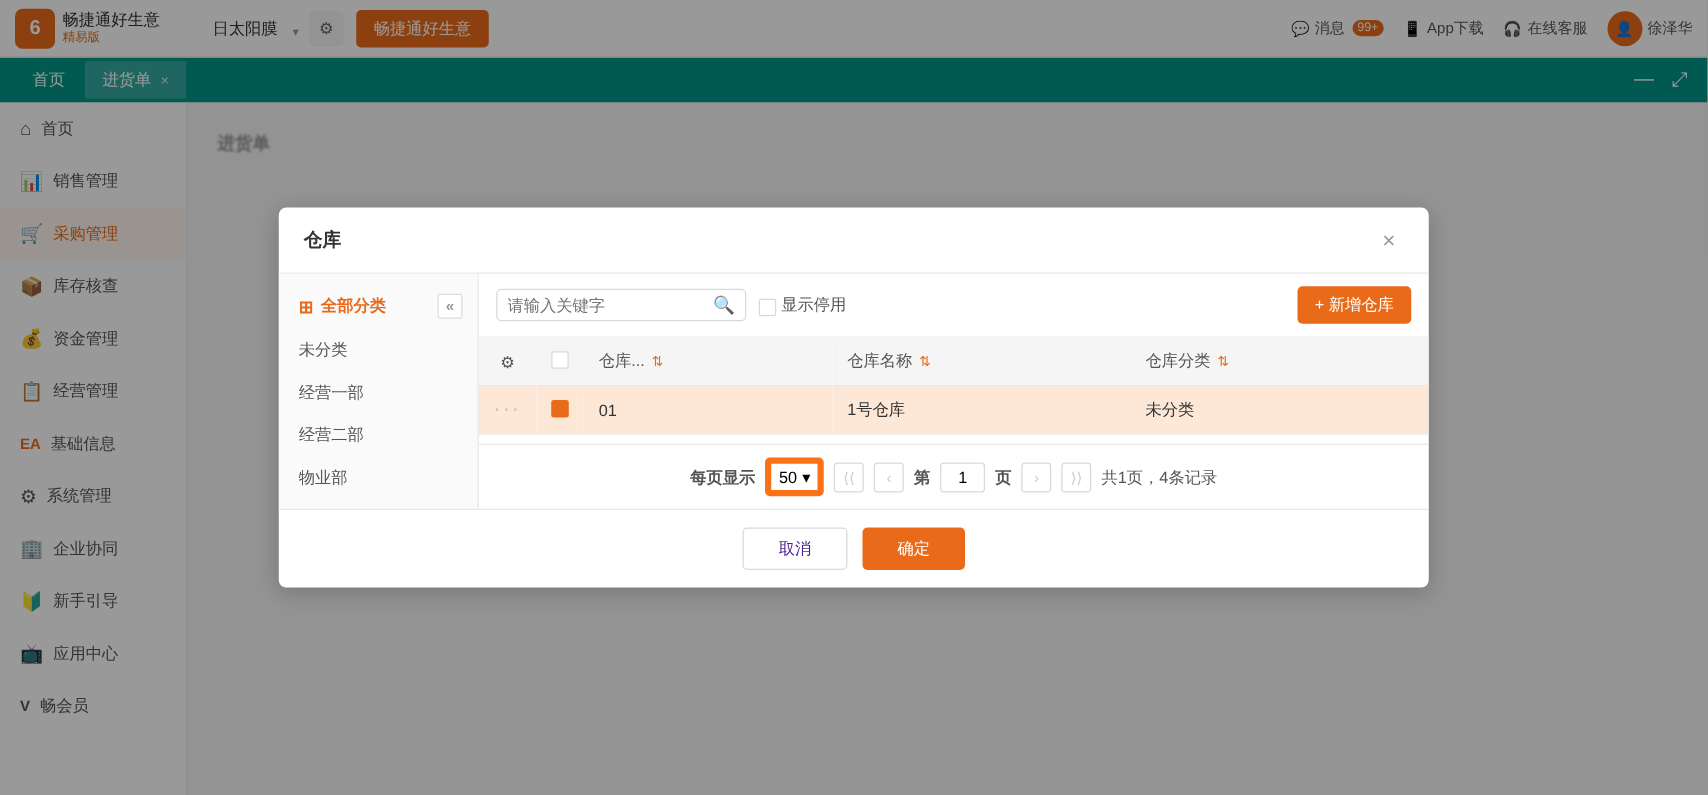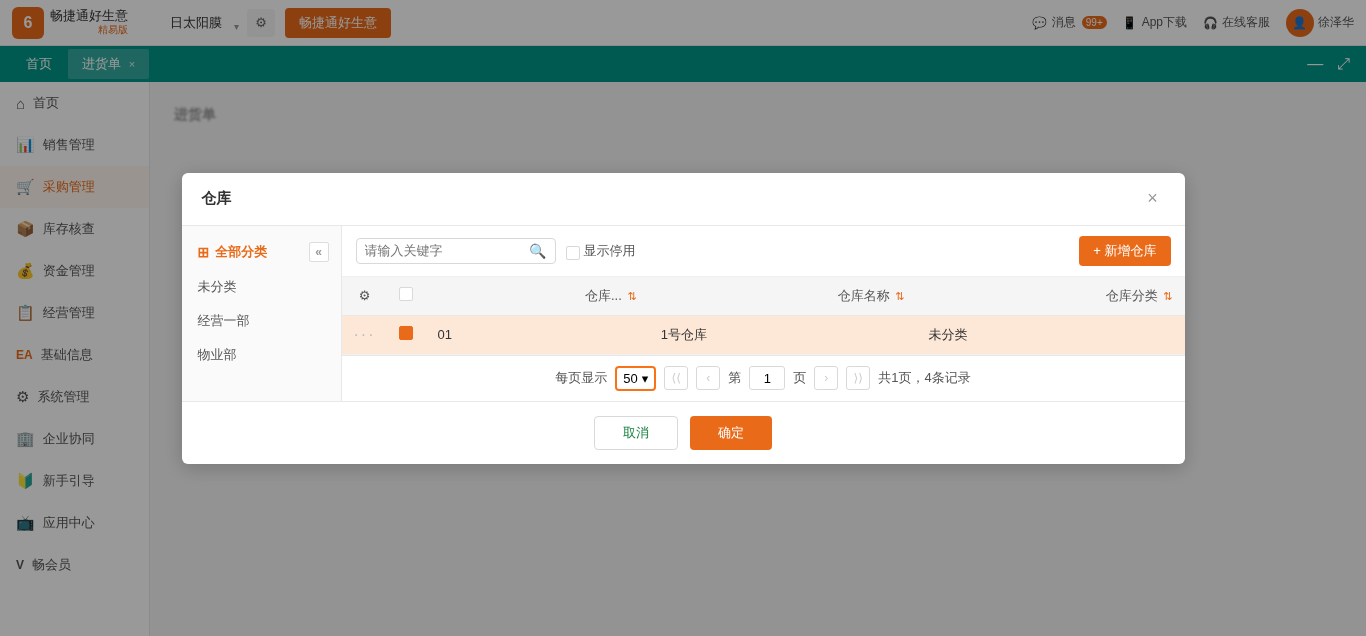--- a/index.html
+++ b/index.html
@@ -23,21 +23,21 @@
       width: 150px;
     }
     .logo-icon {
       width: 32px; height: 32px;
       background: #e96b1a;
       border-radius: 6px;
       display: flex; align-items: center; justify-content: center;
       color: #fff; font-size: 16px; font-weight: bold;
     }
     .logo-text { font-size: 13px; color: #333; line-height: 1.2; }
-    .logo-badge { font-size: 10px; color: #e96b1a; text-align: right; }
+    .logo-badge { font-size: 10px; color: #e96b1a; }
     .store-selector {
       display: flex; align-items: flex-end; gap: 12px;
       color: #333; font-size: 13px; margin-left: 8px;
       cursor: pointer;
     }
     .store-selector .arrow { color: #999; font-size: 10px; }
     .gear-btn {
       width: 28px; height: 28px;
       background: #f5f5f5; border-radius: 4px;
       display: flex; align-items: center; justify-content: center;
@@ -125,21 +125,21 @@
     .modal-overlay {
       position: fixed;
       top: 0; left: 0; right: 0; bottom: 0;
       background: rgba(0,0,0,0.4);
       z-index: 100;
       display: flex; align-items: center; justify-content: center;
     }
     .modal {
       background: #fff;
       border-radius: 6px;
-      width: 1003px;
+      width: 920px;
       max-height: 560px;
       box-shadow: 0 4px 20px rgba(0,0,0,0.2);
       display: flex; flex-direction: column;
     }
     .modal-header {
       display: flex; align-items: center; justify-content: space-between;
       padding: 14px 20px;
       border-bottom: 1px solid #e8e8e8;
     }
     .modal-title { font-size: 15px; font-weight: 600; color: #333; }
@@ -228,21 +228,21 @@
       flex: 1; overflow-y: auto;
     }
     table {
       width: 100%; border-collapse: collapse;
     }
     thead tr {
       background: #f5f5f5;
     }
     th {
       padding: 10px 12px;
-      text-align: right;
+      text-align: left;
       font-size: 13px; color: #555;
       font-weight: normal;
       border-bottom: 1px solid #e8e8e8;
     }
     th.col-check { width: 36px; text-align: center; }
     th.col-gear { width: 40px; text-align: center; }
     td {
       padding: 10px 12px;
       font-size: 13px; color: #333;
       border-bottom: 1px solid #f0f0f0;
@@ -253,23 +253,23 @@
     .sort-icon { color: #e96b1a; font-size: 11px; margin-left: 2px; }
     .row-actions { color: #bbb; font-size: 16px; letter-spacing: 2px; }
 
     
     .modal-footer-table {
       padding: 10px 14px;
       display: flex; align-items: center; justify-content: center;
       border-top: 1px solid #e8e8e8;
       gap: 8px;
     }
-    .page-label { font-size: 13px; color: #555; }
+    .page-label { font-size: 13px; color: #555; font-weight: bold; }
     .page-size-select {
-      border: 2px solid #f97316; border-radius: 4px;
+      border: 5px solid #f97316; border-radius: 4px;
       padding: 3px 6px; font-size: 13px;
       display: flex; align-items: center; gap: 4px;
       cursor: pointer;
     }
     .page-nav-btn {
       width: 24px; height: 24px;
       border: 1px solid #d9d9d9; border-radius: 3px;
       display: flex; align-items: center; justify-content: center;
       font-size: 12px; color: #999; cursor: pointer; background: #fff;
     }
@@ -283,21 +283,21 @@
 
     
     .modal-actions {
       display: flex; justify-content: center;
       gap: 12px; padding: 14px 20px;
       border-top: 1px solid #e8e8e8;
     }
     .cancel-btn {
       padding: 7px 28px;
       border: 1px solid #d9d9d9; border-radius: 4px;
-      font-size: 13px; color: #15803d; background: #fff;
+      font-size: 13px; color: #4c1d95; background: #fff;
       cursor: pointer;
     }
     .confirm-btn {
       padding: 7px 28px;
       background: #e96b1a; color: #fff;
       border: none; border-radius: 4px;
       font-size: 13px; cursor: pointer;
     }
   </style>
 </head>
@@ -435,20 +435,21 @@
       <div class="modal-sidebar">
         <div class="modal-sidebar-header">
           <span class="ms-grid-icon">⊞</span>
           <span>全部分类</span>
           <div class="ms-collapse-btn">
             <span>«</span>
           </div>
         </div>
         <div class="modal-sidebar-item">未分类</div>
         <div class="modal-sidebar-item">经营一部</div>
+        <div class="modal-sidebar-item">经营二部</div>
         <div class="modal-sidebar-item">物业部</div>
       </div>
 
       <div class="modal-content-area">
 
         <div class="modal-toolbar">
           <div class="search-box">
             <input type="text" placeholder="请输入关键字" style="">
             <span class="search-icon">🔍</span>
           </div>

